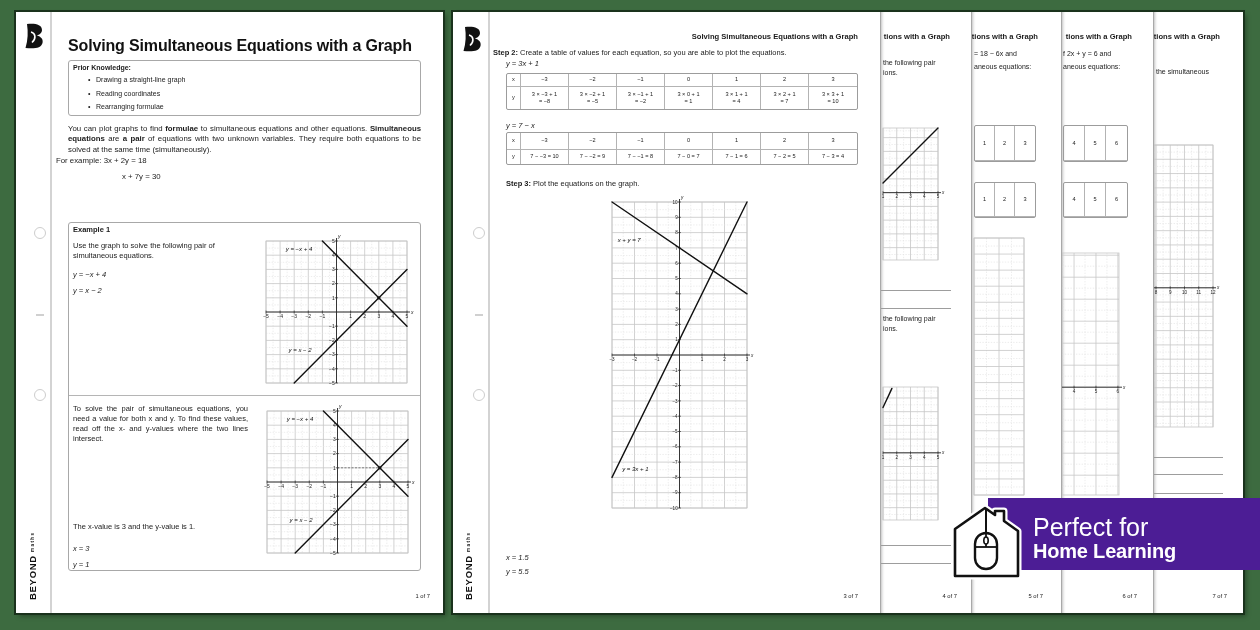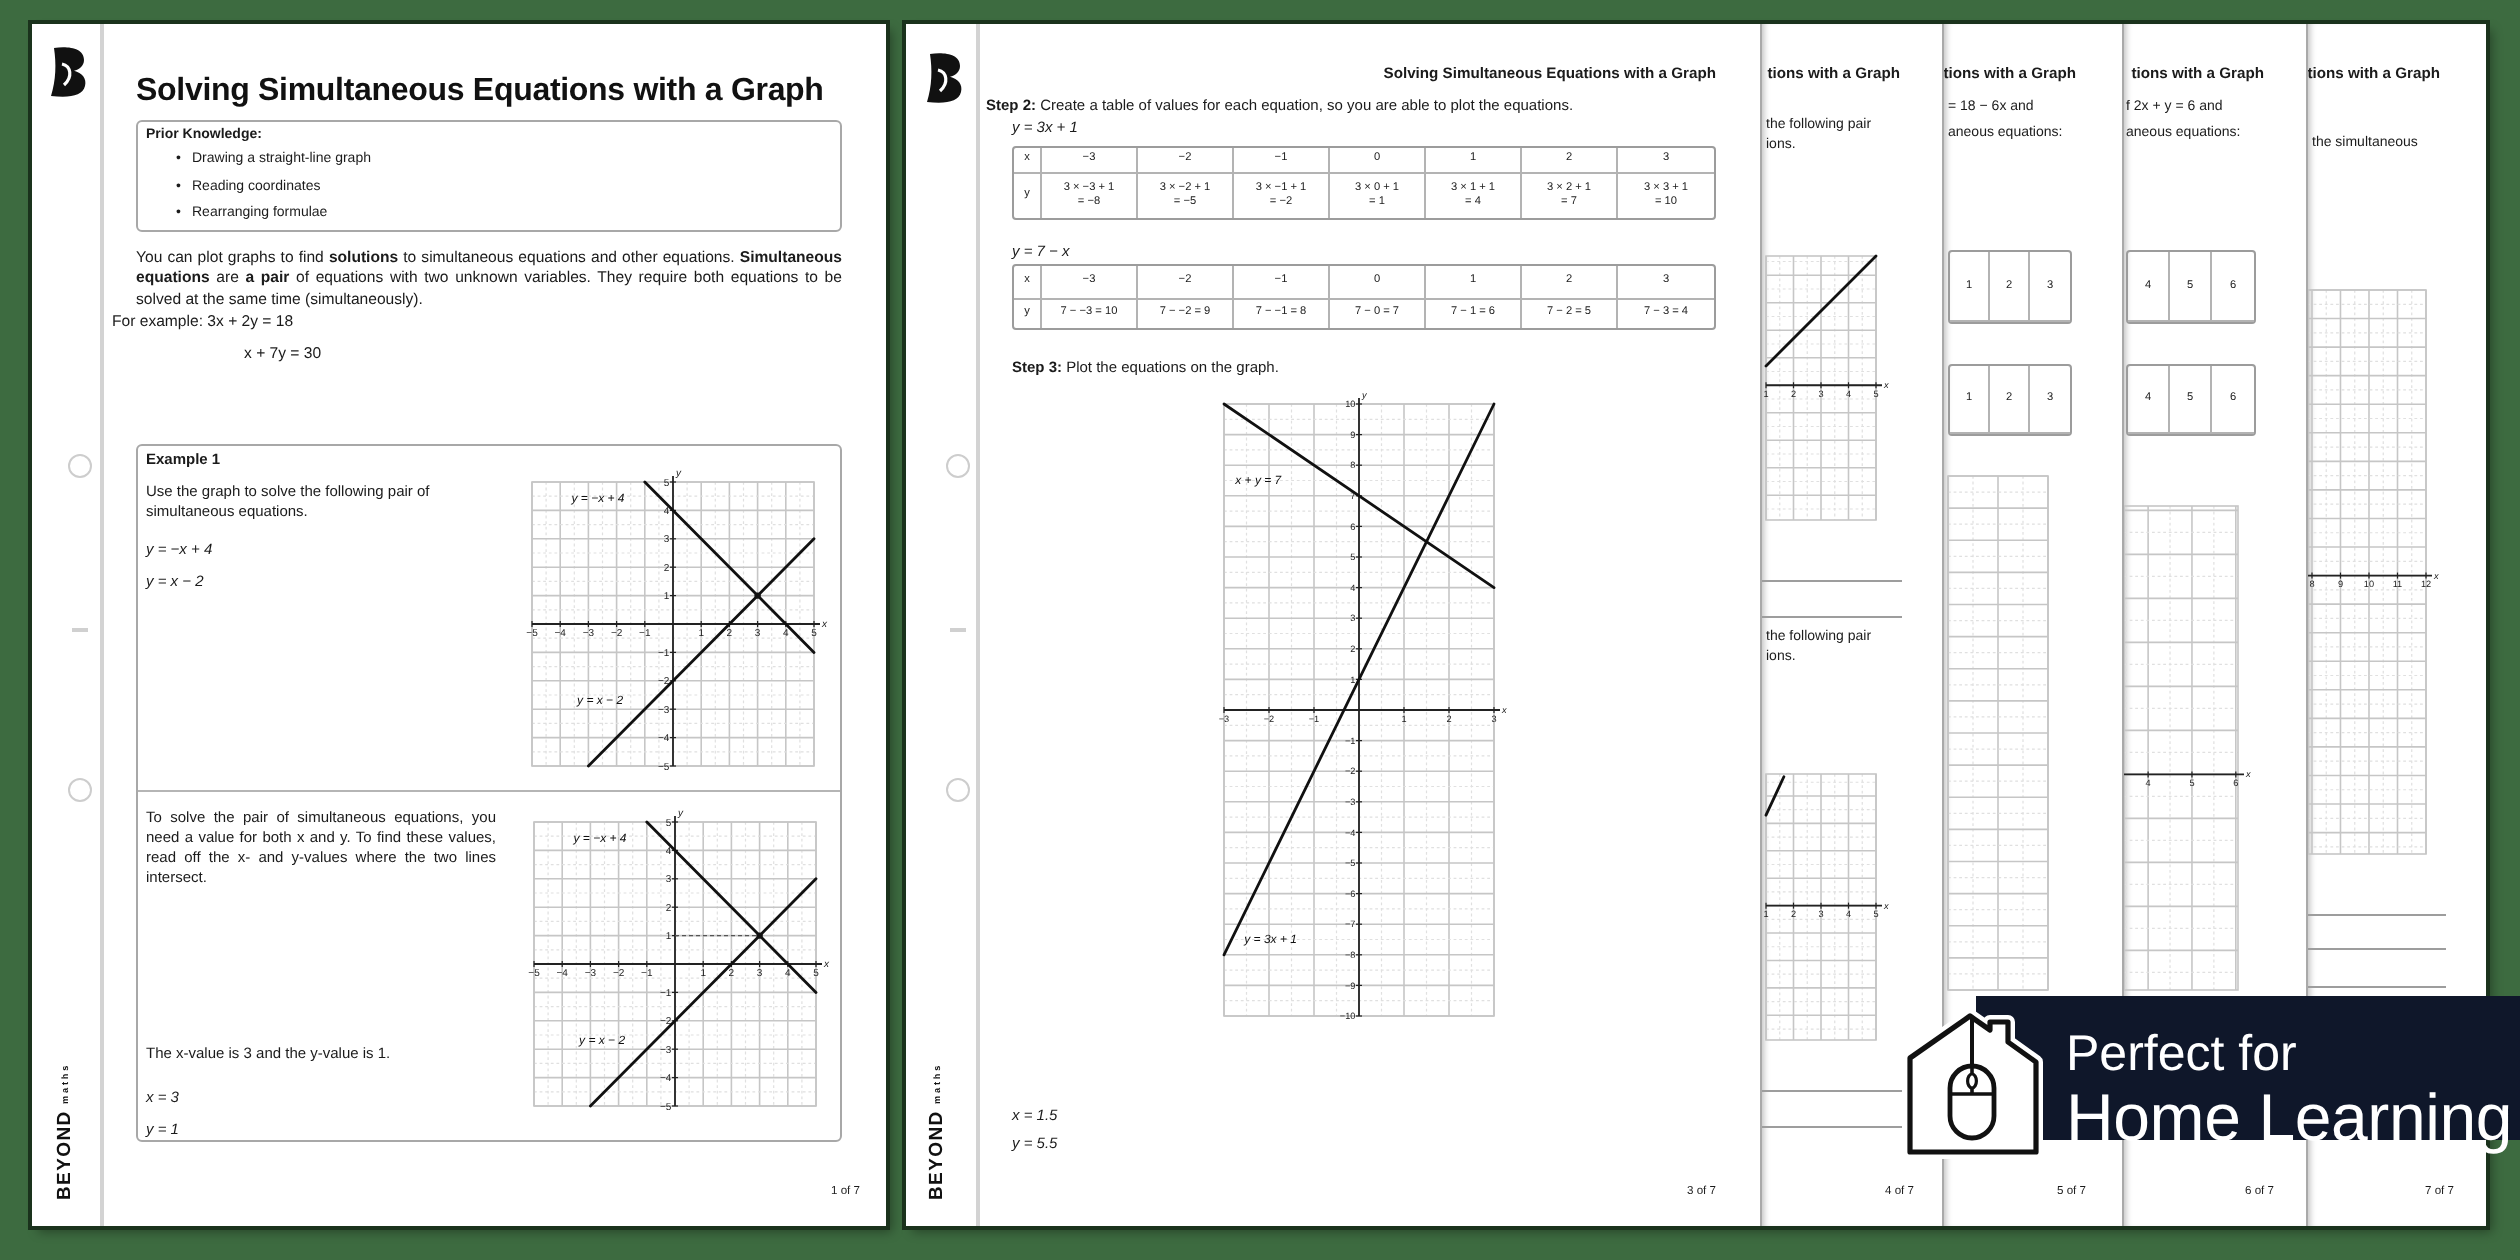--- a/index.html
+++ b/index.html
@@ -28,23 +28,23 @@
 table.vt{position:absolute;border-collapse:separate;border-spacing:0;border:1.2px solid #9c9c9c;border-radius:2px;table-layout:fixed;font-size:5.6px;text-align:center}
 table.vt td{border-right:1px solid #b3b3b3;border-bottom:1px solid #b3b3b3;white-space:pre-line;line-height:6.8px;padding:0;vertical-align:middle}
 table.vt tr:last-child td{border-bottom:none}
 table.vt td:last-child{border-right:none}
 .sliver{position:absolute;top:0;height:100%;overflow:hidden;background:#fff;border-left:1.6px solid #a9a9a9;box-shadow:inset 3px 0 3px -2px rgba(0,0,0,.25)}
 .frag{position:absolute;font-size:7px;white-space:nowrap}
 .rule{position:absolute;height:1px;background:#9d9d9d}
 svg.graph{position:absolute;overflow:visible}
 svg text{font-family:"Liberation Sans",sans-serif}
 .divider{position:absolute;left:0;right:0;height:1.2px;background:#b5b5b5}
-#banner{position:absolute;left:988px;top:498px;width:272px;height:72px;background:#0f172a}
+#banner{position:absolute;left:988px;top:498px;width:272px;height:72px;background:#4c1d95}
 #banner .l1{position:absolute;left:45px;top:15px;color:#fff;font-size:25px;white-space:nowrap}
-#banner .l2{position:absolute;left:45px;top:42px;color:#fff;font-size:33px;font-weight:normal;white-space:nowrap;letter-spacing:-.2px}
+#banner .l2{position:absolute;left:45px;top:42px;color:#fff;font-size:20px;font-weight:bold;white-space:nowrap;letter-spacing:-.2px}
 #house{position:absolute;left:951px;top:502px}
 </style>
 </head>
 <body>
 
 <div id="root">
 
   <div class="page" style="left:16px;top:12px;width:427px;height:601px">
     <svg class="a" style="left:6px;top:10px" width="24" height="28" viewBox="0 0 24 28">
       <path d="M5 2 C12 1 20 2 20 8 C20 11 17.5 12.8 15 13.4 C19 14.5 21.5 17.2 20.5 21 C19.2 26 13 27 3.5 26 C6 18 6.2 10 5 2 Z" fill="#111"></path>
@@ -60,21 +60,21 @@
 
     <div class="box" style="left:52px;top:48px;width:353px;height:56px">
       <div class="pk-head">Prior Knowledge:</div>
       <ul class="pk-list">
         <li>Drawing a straight-line graph</li>
         <li>Reading coordinates</li>
         <li>Rearranging formulae</li>
       </ul>
     </div>
 
-    <p class="a body" style="left:52px;top:112px;width:353px"><span>You can plot graphs to find </span><b>solutions</b><span> to simultaneous equations and other equations. </span><b>Simultaneous equations</b><span> are </span><b>a pair</b><span> of equations with two unknown variables. They require both equations to be solved at the same time (simultaneously).</span></p>
+    <p class="a body" style="left:52px;top:112px;width:353px"><span>You can plot graphs to find </span><b>formulae</b><span> to simultaneous equations and other equations. </span><b>Simultaneous equations</b><span> are </span><b>a pair</b><span> of equations with two unknown variables. They require both equations to be solved at the same time (simultaneously).</span></p>
     <div class="a body" style="left:40px;top:144px;white-space:nowrap">For example: 3x + 2y = 18</div>
     <div class="a body" style="left:106px;top:160px;white-space:nowrap">x + 7y = 30</div>
 
     <div class="box" style="left:52px;top:210px;width:353px;height:349px">
       <div class="a ex" style="left:4px;top:2px;font-weight:bold">Example 1</div>
       <div class="a ex" style="left:4px;top:18px;width:182px;text-align:left">Use the graph to solve the following pair of simultaneous equations.</div>
       <div class="a eq" style="left:4px;top:47px">y = −x + 4</div>
       <div class="a eq" style="left:4px;top:63px">y = x − 2</div>
       <svg class="graph" style="left:197px;top:18px" width="141" height="142">
           <g>

